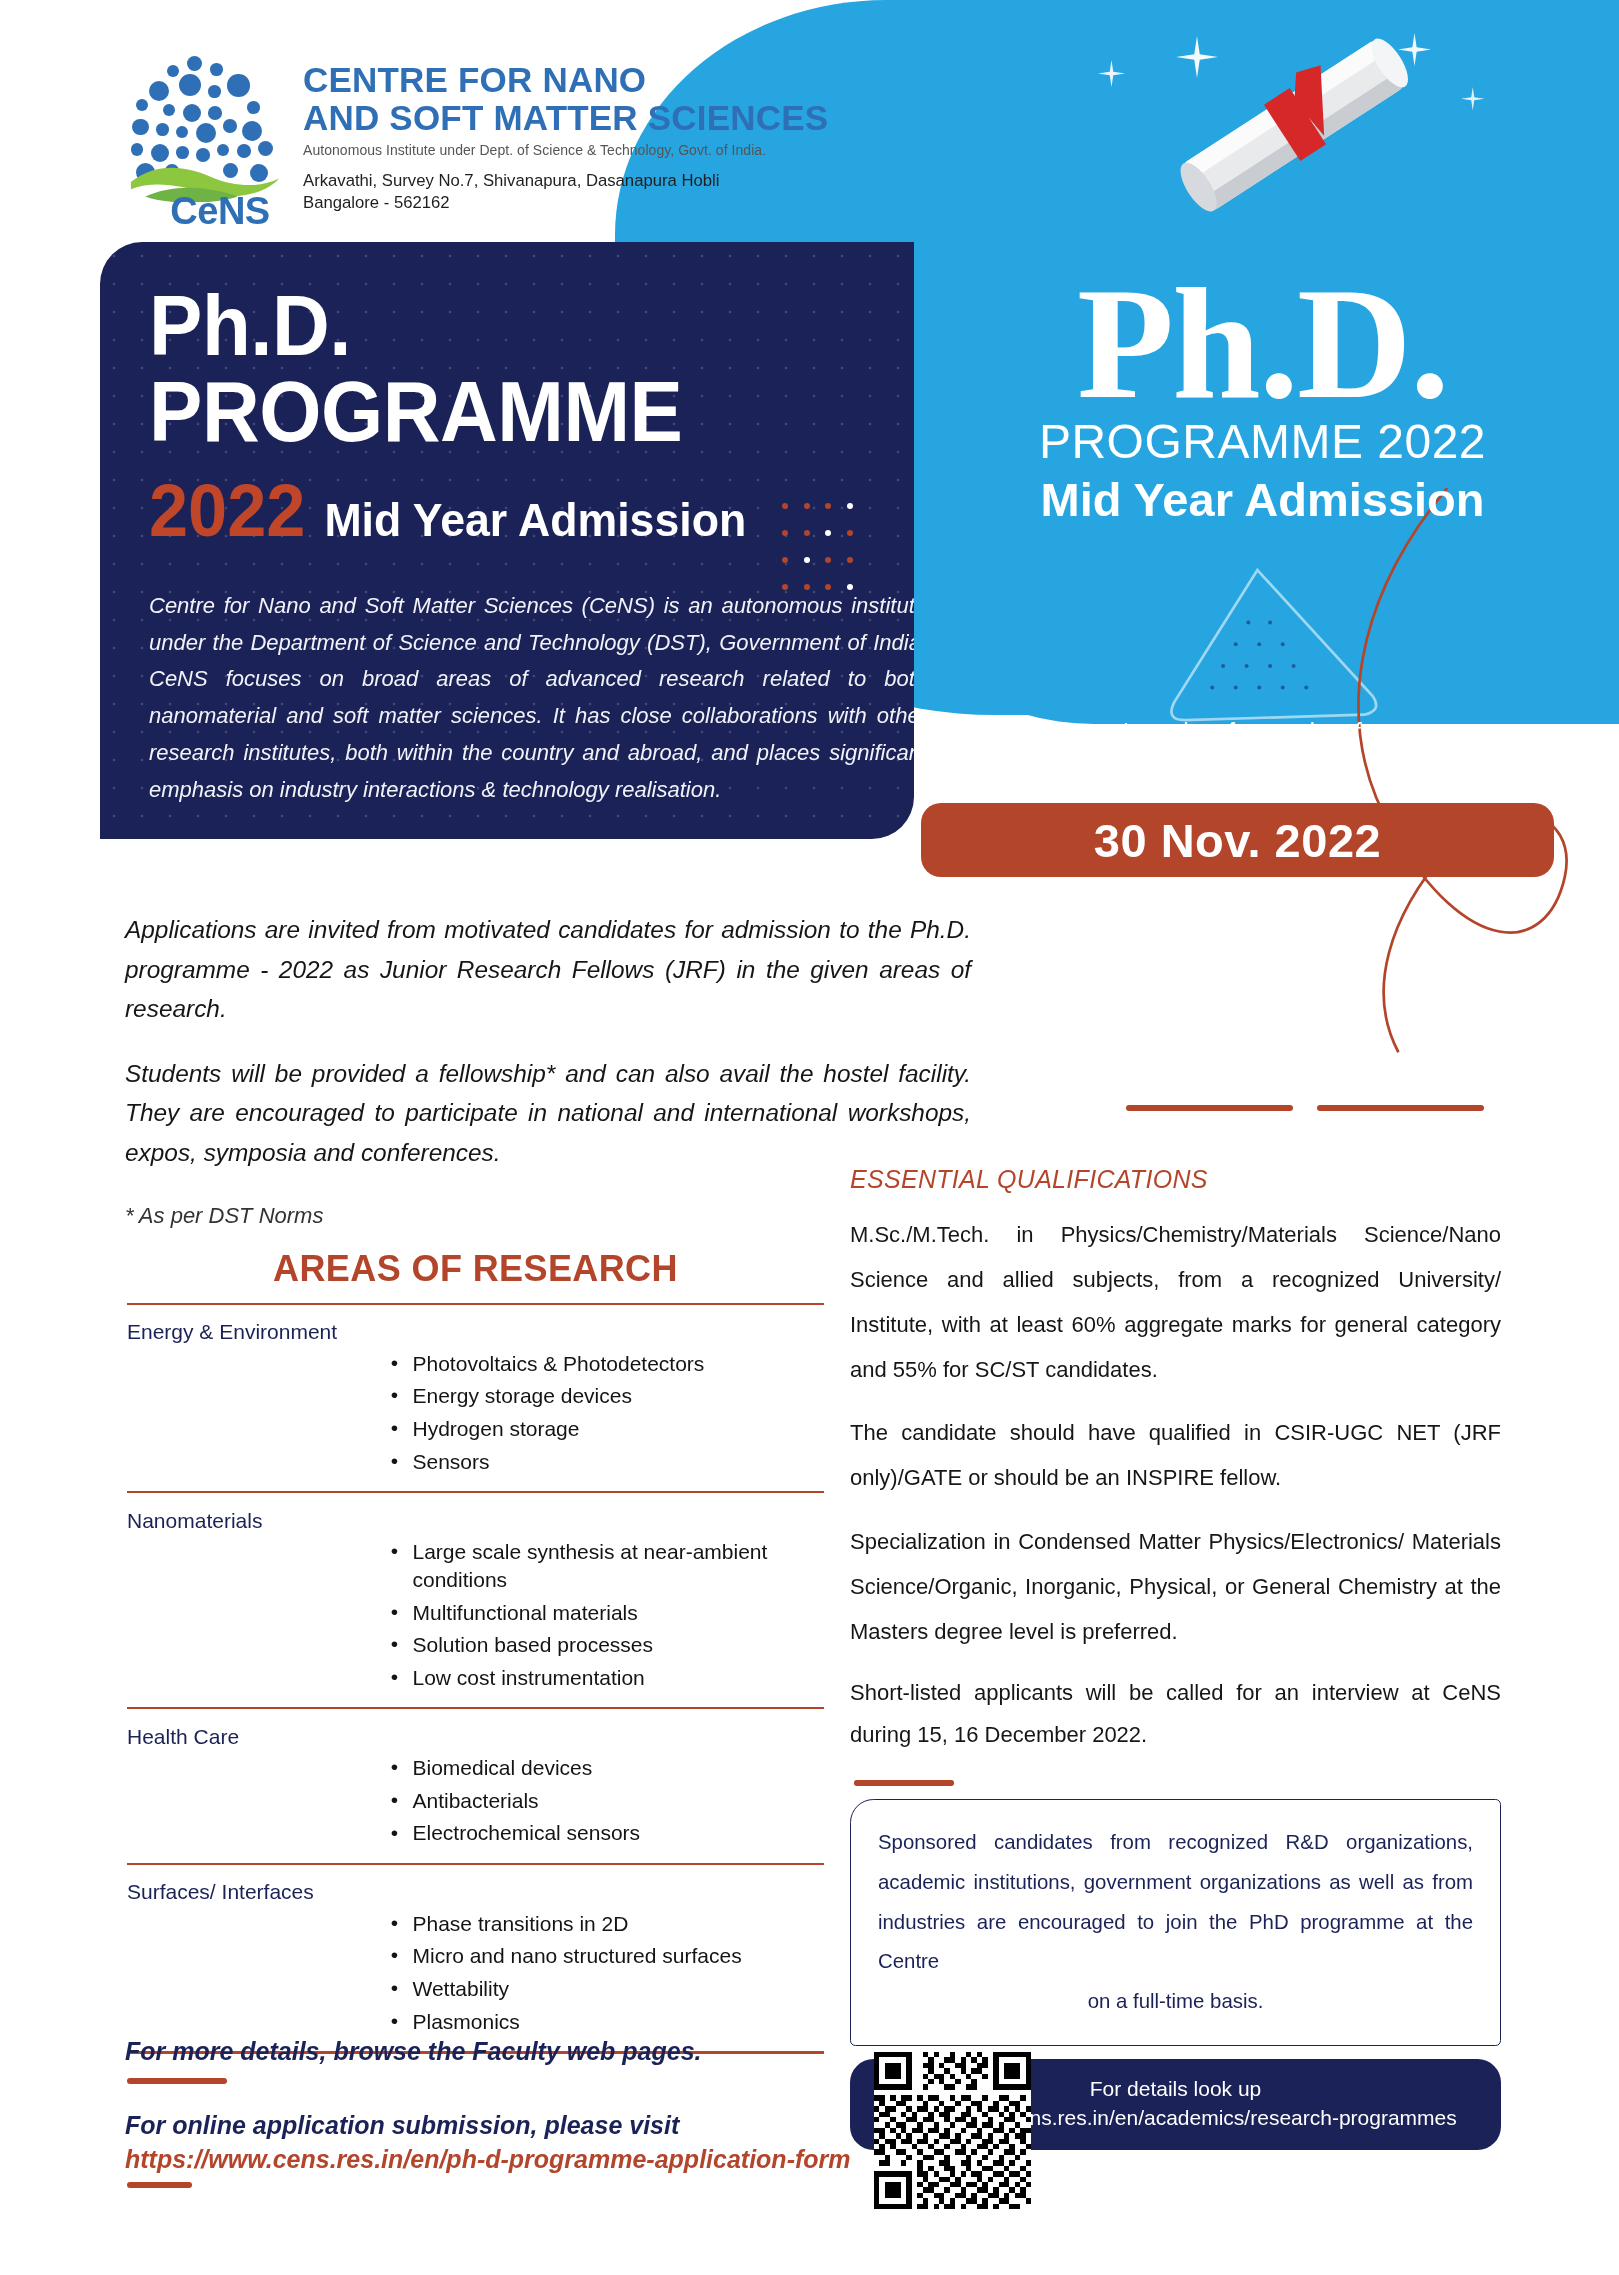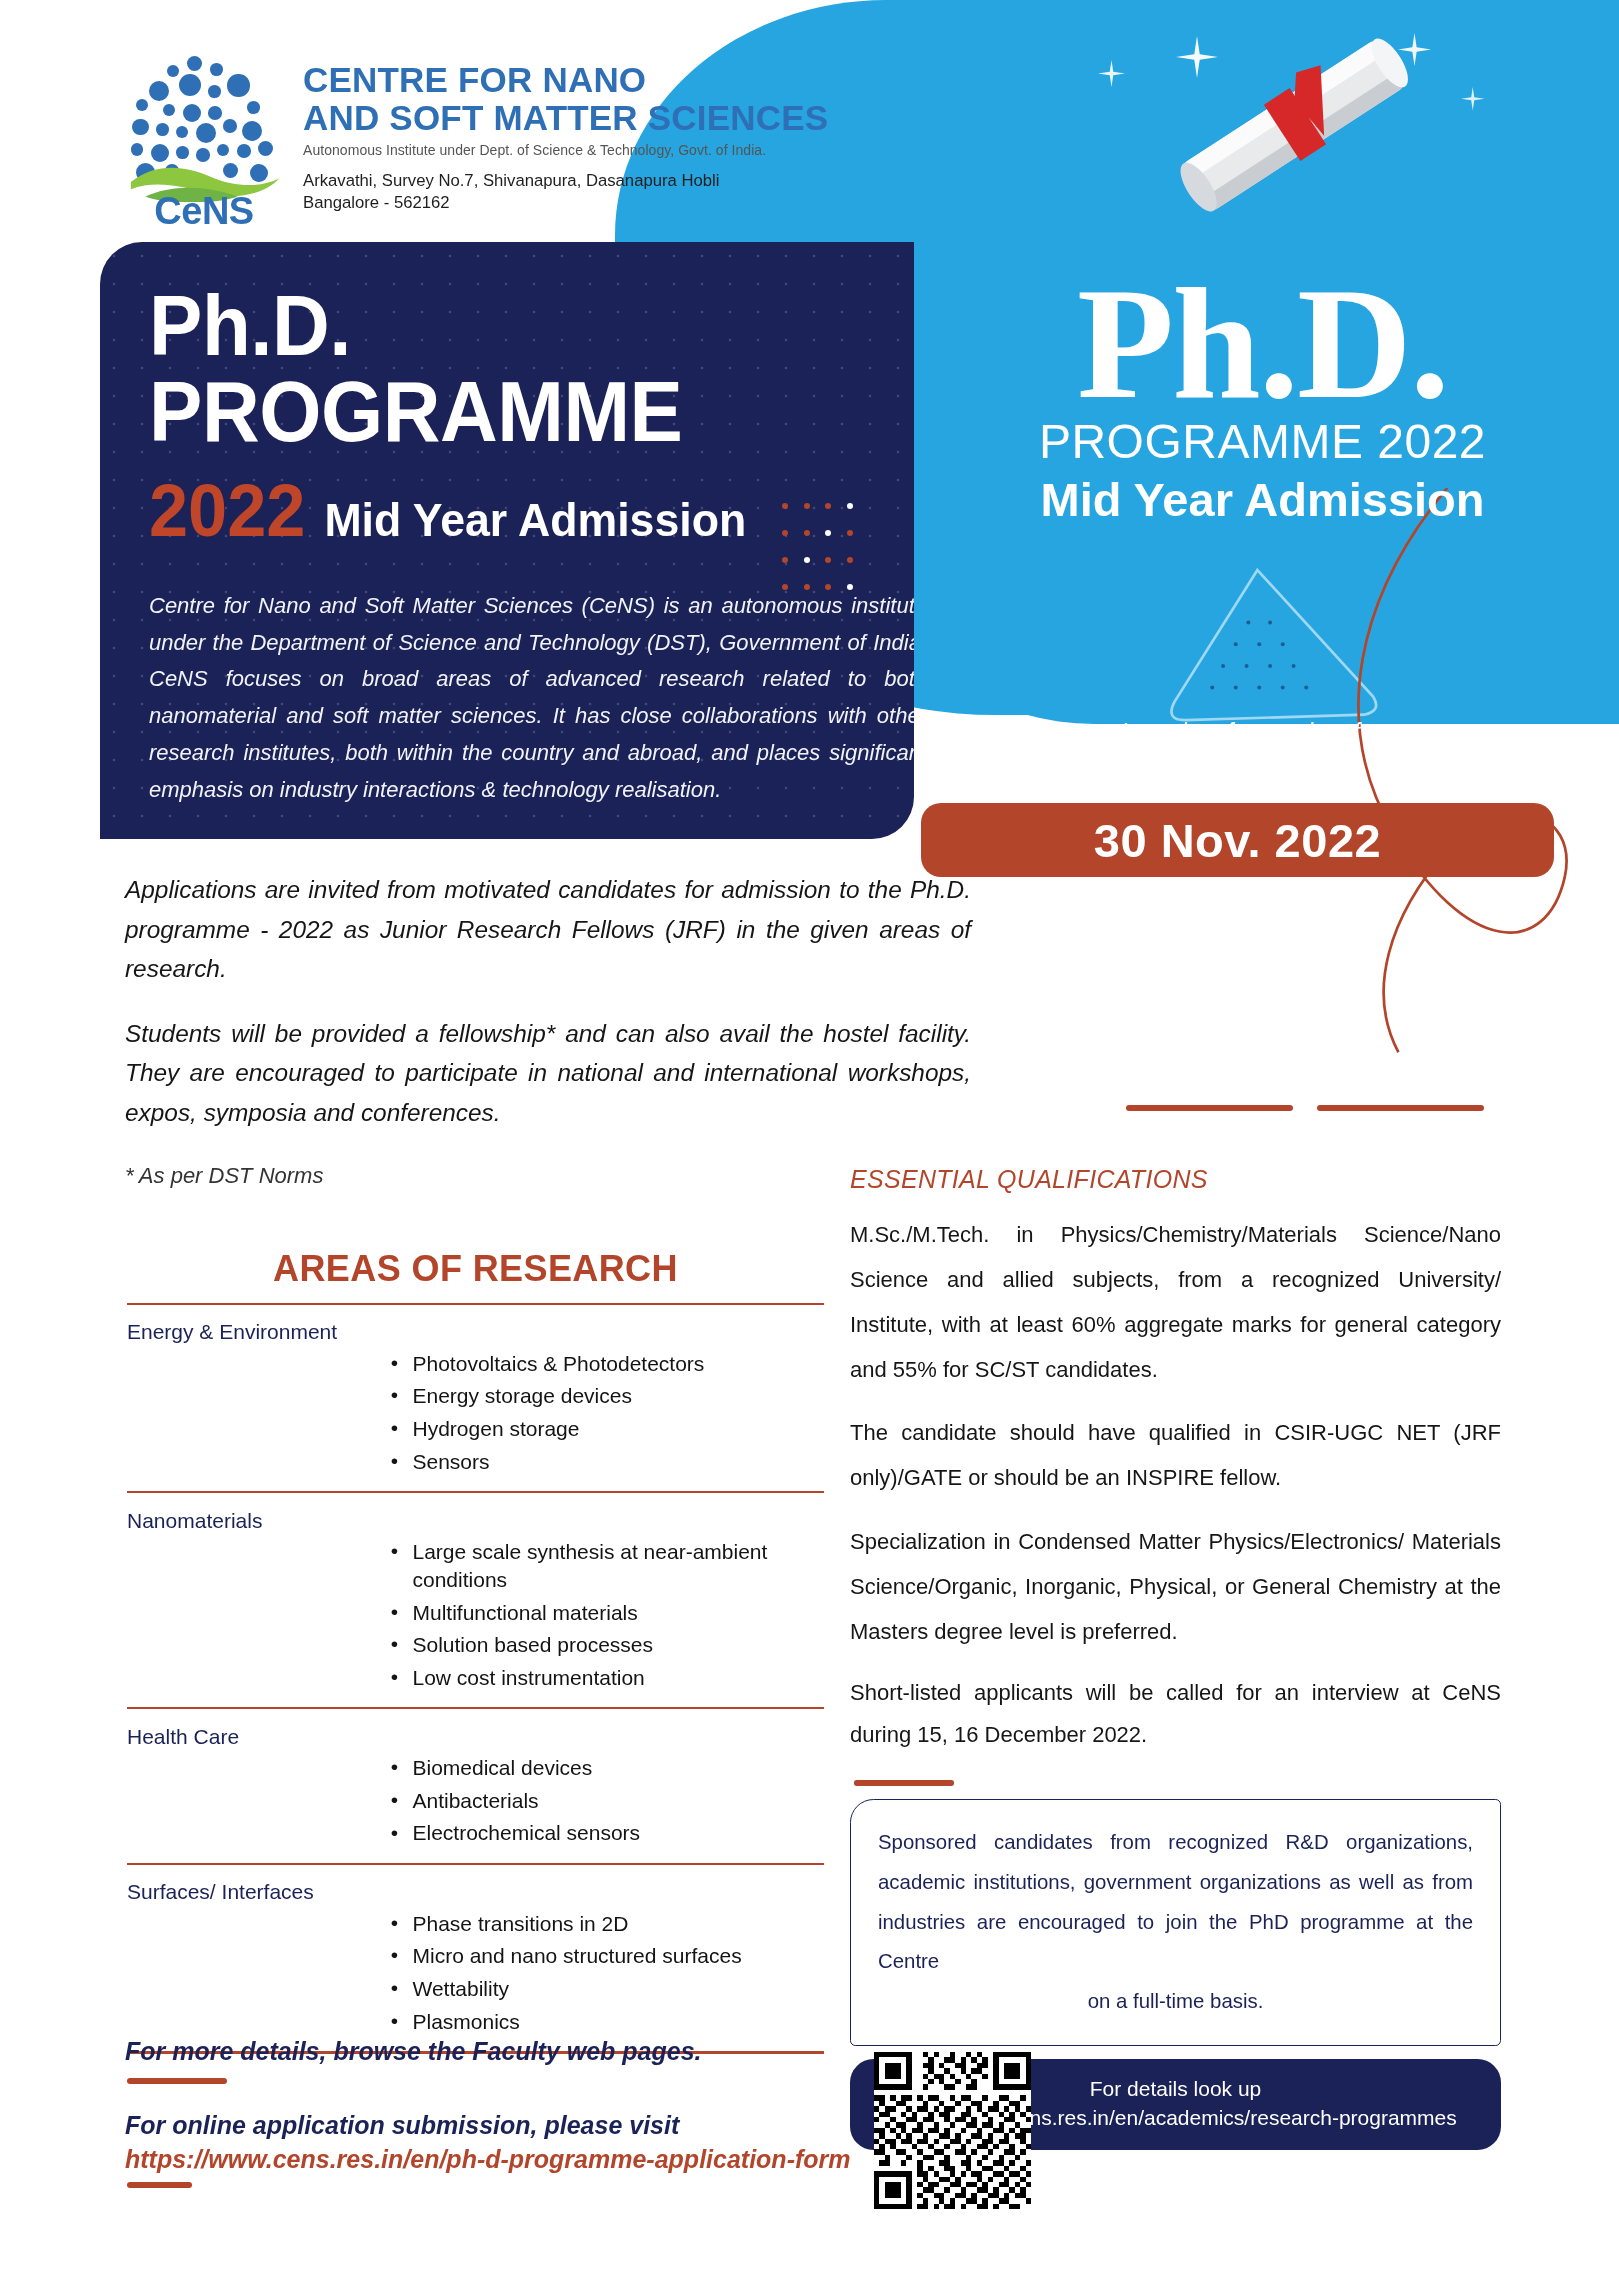--- a/index.html
+++ b/index.html
@@ -11,21 +11,21 @@
     color: #1a1a1a;
   }
   .poster { position: absolute; inset: 0; }
 
   
   .header { position: absolute; left: 127px; top: 54px; display: flex; align-items: flex-start; gap: 22px; z-index: 40; }
   .logo-mark { width: 154px; height: 172px; position: relative; flex: 0 0 auto; }
   .logo-dots { position: absolute; left: 0; top: 0; width: 154px; height: 127px; }
   .logo-dots i { position: absolute; background: #2f6fb5; border-radius: 50%; display: block; }
   .logo-wave { position: absolute; left: 1.8px; top: 101px; width: 152px; height: 47px; }
-  .logo-text { position: absolute; left: 0; top: 136px; width: 154px; text-align: center;
+  .logo-text { position: absolute; left: 16px; top: 136px; width: 154px; text-align: center;
     font-size: 38px; font-weight: 700; color: #2f6fb5; letter-spacing: -0.5px; }
   .org-block { padding-top: 7.2px; }
   .org-name { font-size: 35px; line-height: 1.07; font-weight: 700; color: #2f6fb5; letter-spacing: 0.2px; }
   .org-sub { font-size: 14px; color: #555; margin-top: 6.3px; letter-spacing: 0.05px; }
   .org-addr { font-size: 16.7px; color: #1f1f1f; margin-top: 11.8px; line-height: 1.28; }
 
   
   .blue-shape {
     position: absolute; right: 0; top: 0; width: 1004px; height: 715px;
     background: #27a5e0;
@@ -88,21 +88,21 @@
     color: #fff; font-size: 47px; font-weight: 700;
     font-family: "Liberation Sans Narrow","Liberation Sans", sans-serif; letter-spacing: 0.5px; }
 
   
   .deco-curve { position: absolute; left: 1176px; top: 488px; z-index: 12; }
   .deco-tri { position: absolute; left: 1158px; top: 561px; z-index: 12; }
   .deco-lines { position: absolute; left: 1126px; top: 1105px; z-index: 12; display: flex; gap: 23.5px; }
   .deco-lines span { display: block; width: 167px; height: 6.3px; background: #b3452a; border-radius: 3.6px; }
 
   
-  .body-col { position: absolute; left: 125px; top: 870px; width: 846px; z-index: 30; }
+  .body-col { position: absolute; left: 125px; top: 910px; width: 846px; z-index: 30; }
   .body-para { font-size: 24.4px; line-height: 1.62; font-style: italic; text-align: justify;
     color: #161616; font-family: "Liberation Sans Narrow","Liberation Sans", sans-serif; }
   .body-para + .body-para { margin-top: 25px; }
   .footnote { margin-top: 31px; font-size: 22px; font-style: italic; color: #333;
     font-family: "Liberation Sans", sans-serif; }
 
   
   .areas { position: absolute; left: 127px; top: 1248px; width: 697px; z-index: 30; }
   .areas-title { text-align: center; font-size: 36px; font-weight: 700; color: #b3452a;
     font-family: "Liberation Sans Narrow","Liberation Sans", sans-serif; letter-spacing: 0.4px; }

